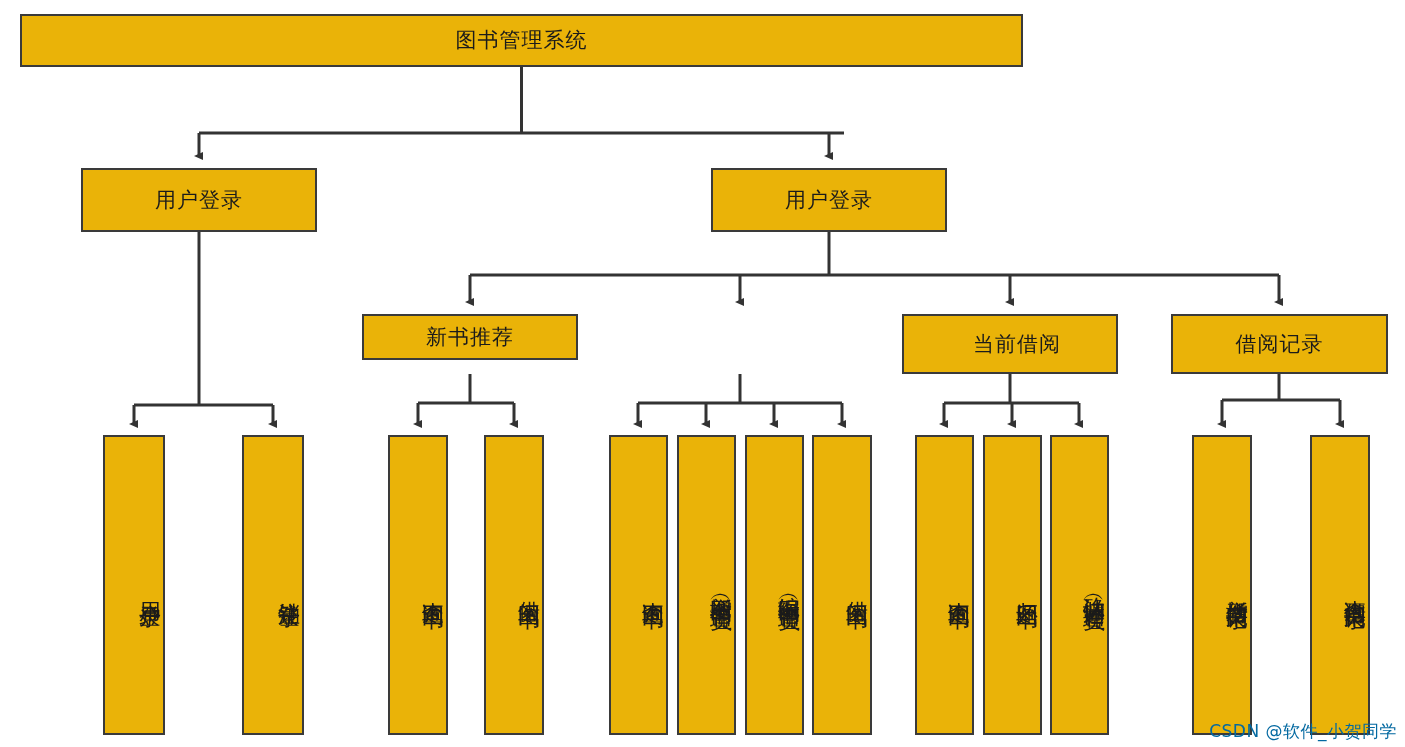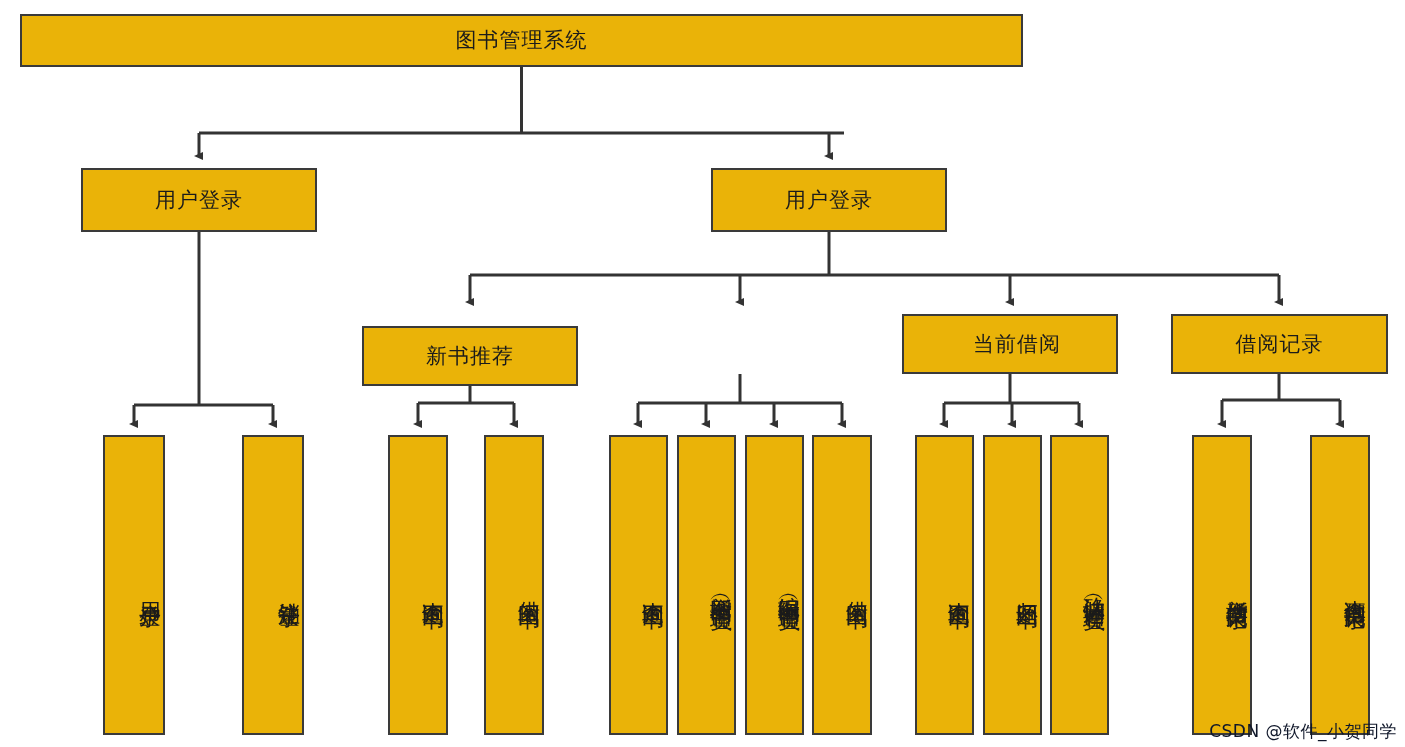--- a/index.html
+++ b/index.html
@@ -54,21 +54,21 @@
     white-space: normal;
   }
   .node.vert.top-aligned {
     align-items: flex-start;
   }
   .watermark {
     position: absolute;
     right: 8px;
     bottom: 4px;
     font-size: 17px;
-    color: #0f172a;
+    color: #0369a1;
     letter-spacing: 0.5px;
     z-index: 3;
     white-space: nowrap;
     text-align: center;
   }
 </style>
 </head>
 <body>
 
 <div id="diagram-root">
@@ -127,21 +127,21 @@
     <span>图书管理系统</span>
   </div>
 
   <div class="node horiz" style="left:81px; top:168px; width:236px; height:64px;">
     <span>用户登录</span>
   </div>
   <div class="node horiz" style="left:711px; top:168px; width:236px; height:64px;">
     <span>用户登录</span>
   </div>
 
-  <div class="node horiz" style="left:362px; top:326px; width:216px; height:60px;">
+  <div class="node horiz" style="left:362px; top:314px; width:216px; height:46px;">
     <span>新书推荐</span>
   </div>
   <div class="node horiz" style="left:902px; top:314px; width:216px; height:60px;padding-left:14px;">
     <span>当前借阅</span>
   </div>
   <div class="node horiz" style="left:1171px; top:314px; width:217px; height:60px;">
     <span>借阅记录</span>
   </div>
 
   <div class="node vert" style="left:103px; top:435px; width:62px; height:300px;">

